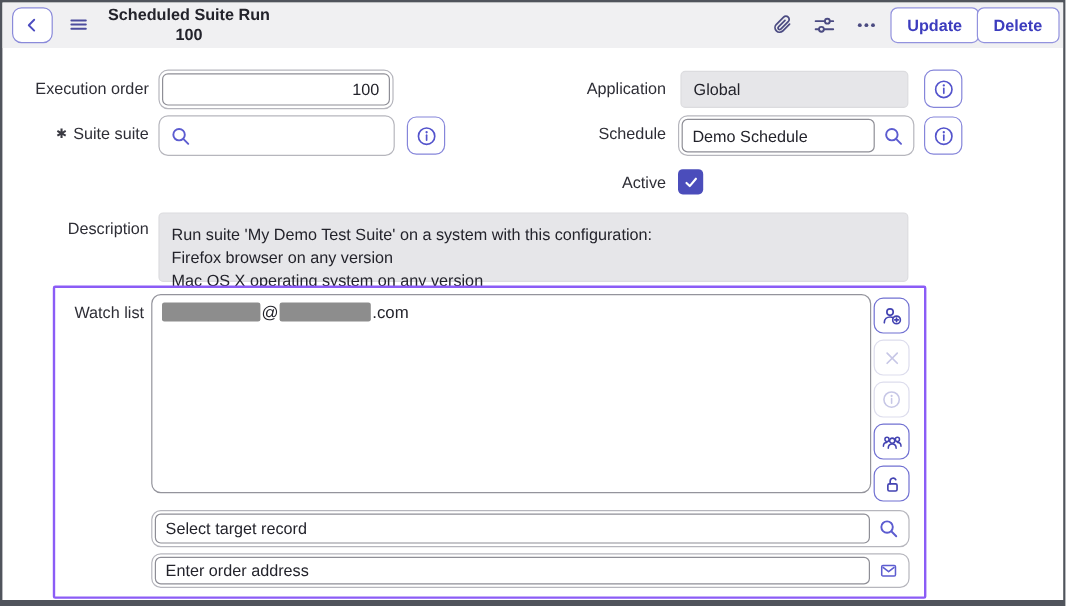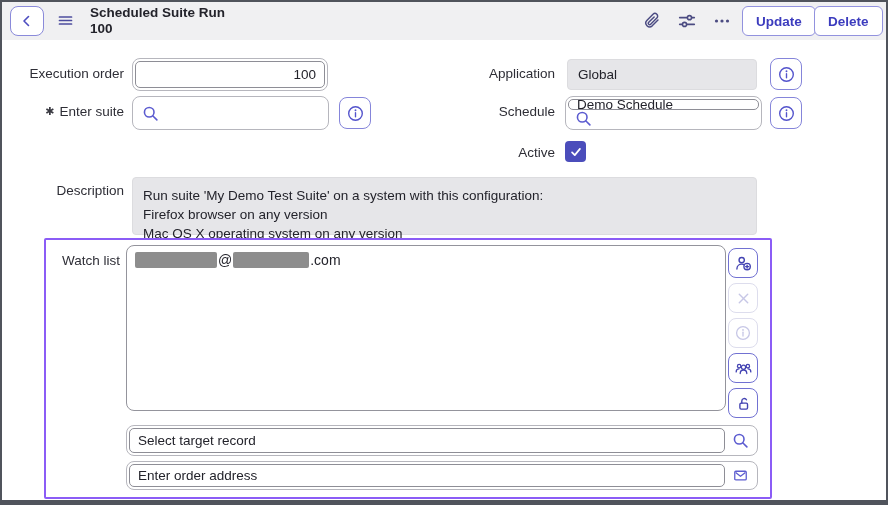--- a/index.html
+++ b/index.html
@@ -3,21 +3,21 @@
 <meta charset="utf-8">
 <style>
   html,body{margin:0;padding:0;background:#e9e9e9;}
   #screen{
     position:relative; width:888px; height:505px; box-sizing:border-box;
     margin:0 auto; background:#fff; overflow:hidden;
     border:2px solid #50545c; border-bottom-width:5px;
     font-family:"Liberation Sans", sans-serif;
   }
   
-  .header{position:absolute;left:0;top:0;right:0;height:38px;background:#f0f0f2;}
+  .header{position:absolute;left:0;top:0;right:0;height:38px;background:#f0f0f2;text-align:center;}
   .backbtn{position:absolute;left:8px;top:4px;width:34px;height:30px;box-sizing:border-box;
     background:#fff;border:1px solid #8a8ada;border-radius:8px;color:#4d4dc0;
     display:flex;align-items:center;justify-content:center;cursor:pointer;}
   .hicon{position:absolute;top:10px;color:#4b4b82;display:flex;}
   .burger{color:#4c4c9e;}
   .titleblock{position:absolute;left:88px;top:3px;font-size:13.5px;font-weight:700;
     color:#23232b;line-height:16px;}
   .hbtn{position:absolute;top:4px;height:30px;box-sizing:border-box;background:#fff;
     border:1px solid #9292de;border-radius:6px;color:#3c3cbe;font-weight:700;
     font-size:13.5px;padding:0 13px;display:flex;align-items:center;cursor:pointer;}
@@ -116,21 +116,21 @@
   <div class="infobtn" style="left:768px;top:56px;height:32px;">
     <span>
       <svg width="17" height="17" viewBox="0 0 16 16" fill="none" stroke="currentColor" stroke-width="1.3">
           <circle cx="8" cy="8" r="6.4"></circle>
           <line x1="8" y1="7.2" x2="8" y2="11.1" stroke-linecap="round"></line>
           <circle cx="8" cy="4.9" r="0.9" fill="currentColor" stroke="none"></circle>
         </svg>
     </span>
   </div>
 
-  <div class="lbl" style="left:0;top:102px;width:122px;"><span class="mand">✱</span><span>Enter suite</span></div>
+  <div class="lbl" style="left:0;top:102px;width:122px;"><span class="mand">✱</span><span>Suite suite</span></div>
   <div class="grp" style="left:130px;top:94px;width:197px;height:34px;">
     <div class="seg">
       <span>
         <svg width="17" height="17" viewBox="0 0 16 16" fill="none" stroke="currentColor" stroke-width="1.5" stroke-linecap="round">
             <circle cx="6.8" cy="6.8" r="4.5"></circle>
             <line x1="10.3" y1="10.3" x2="14" y2="14"></line>
           </svg>
       </span>
     </div>
   </div>
@@ -138,21 +138,21 @@
     <span>
       <svg width="17" height="17" viewBox="0 0 16 16" fill="none" stroke="currentColor" stroke-width="1.3">
           <circle cx="8" cy="8" r="6.4"></circle>
           <line x1="8" y1="7.2" x2="8" y2="11.1" stroke-linecap="round"></line>
           <circle cx="8" cy="4.9" r="0.9" fill="currentColor" stroke="none"></circle>
         </svg>
     </span>
   </div>
 
   <div class="lbl" style="left:433px;top:102px;width:120px;">Schedule</div>
-  <div class="grp" style="left:563px;top:94px;width:197px;height:34px;flex-direction:column;">
+  <div class="grp" style="left:563px;top:94px;width:197px;height:34px;">
     <div class="txt">Demo Schedule</div>
     <div class="seg">
       <span>
         <svg width="17" height="17" viewBox="0 0 16 16" fill="none" stroke="currentColor" stroke-width="1.5" stroke-linecap="round">
             <circle cx="6.8" cy="6.8" r="4.5"></circle>
             <line x1="10.3" y1="10.3" x2="14" y2="14"></line>
           </svg>
       </span>
     </div>
   </div>

